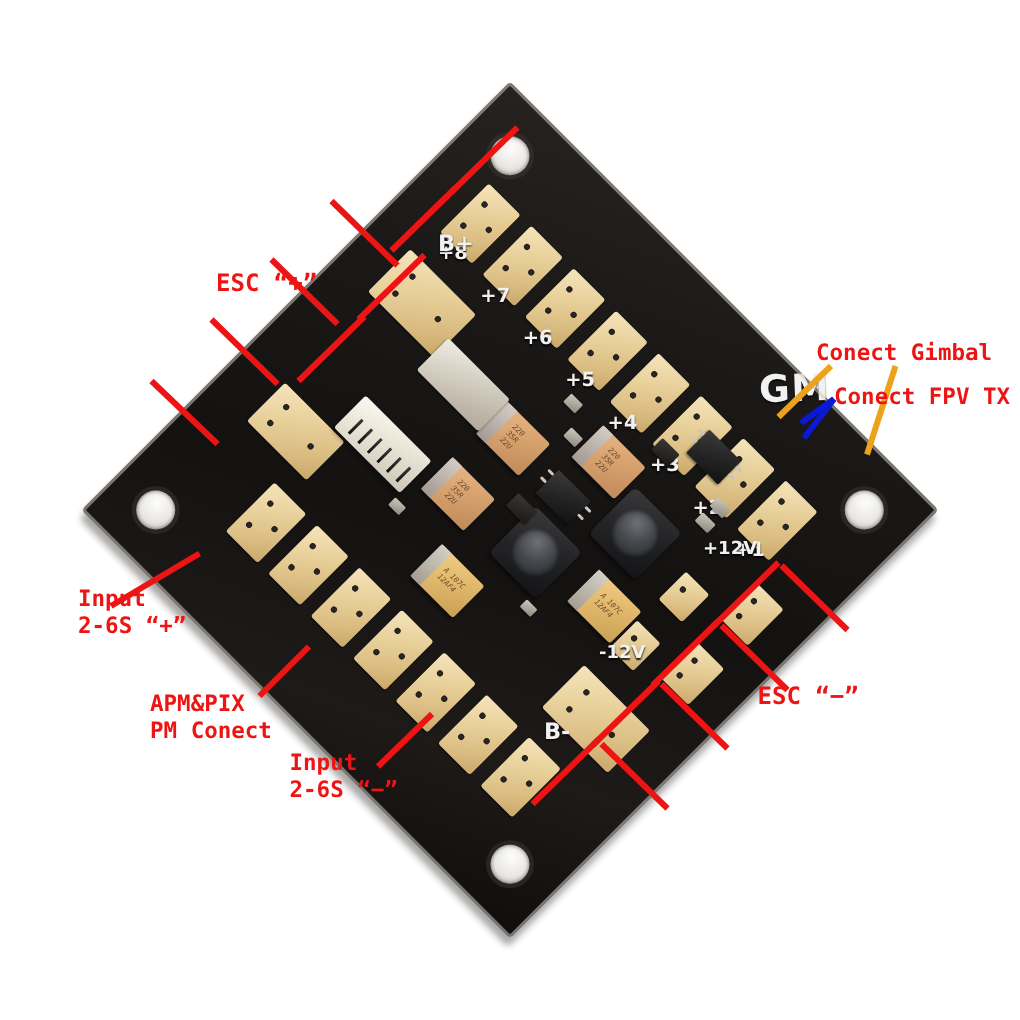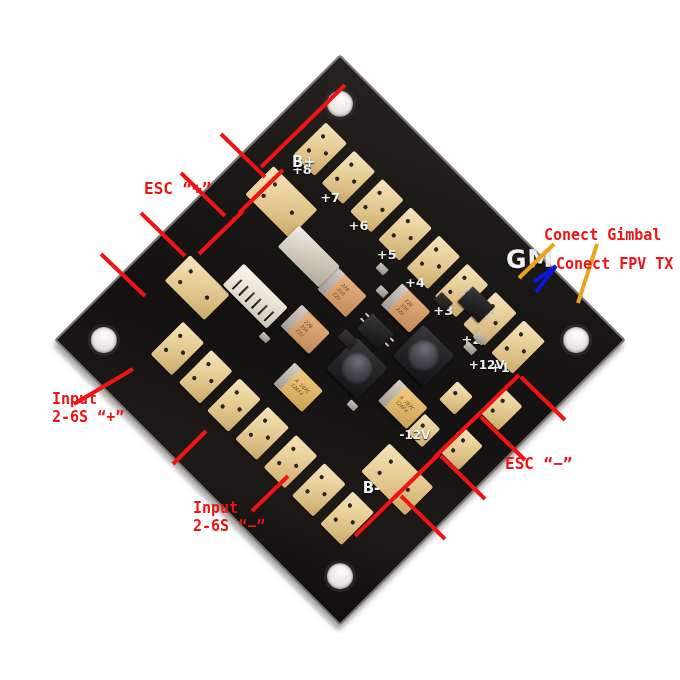--- a/index.html
+++ b/index.html
@@ -319,18 +319,20 @@
   <div class="lbl red" style="left:144px;top:180px;font-size:16px;">ESC “+”</div>
 
   <div class="lbl red" style="left:505px;top:455px;font-size:16px;">ESC “−”</div>
 
   <div class="lbl red" style="left:52px;top:391px;font-size:15px;">Input
 2-6S “+”</div>
 
   <div class="lbl red" style="left:193px;top:500px;font-size:15px;">Input
 2-6S “−”</div>
 
+  <div class="lbl red" style="left:100px;top:461px;font-size:15px;">APM&amp;PIX
+PM Conect</div>
 
   <div class="lbl red" style="left:544px;top:227px;font-size:15px;">Conect Gimbal</div>
 
   <div class="lbl red" style="left:556px;top:256px;font-size:15px;">Conect FPV TX</div>
 
 </div>
 
 </body></html>

